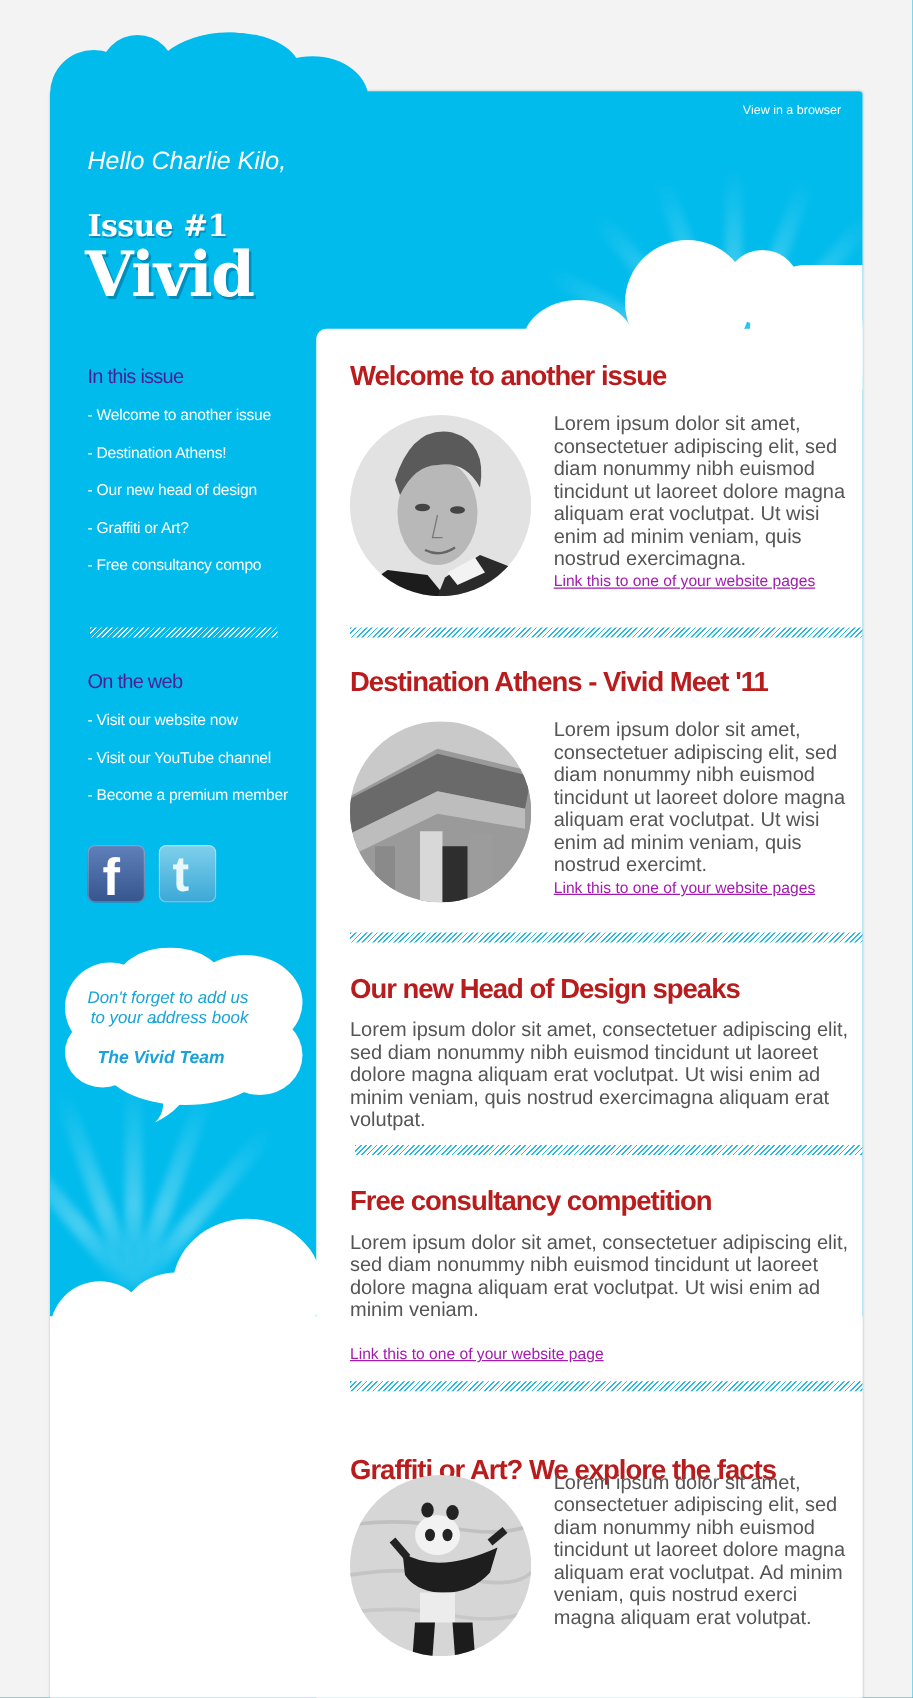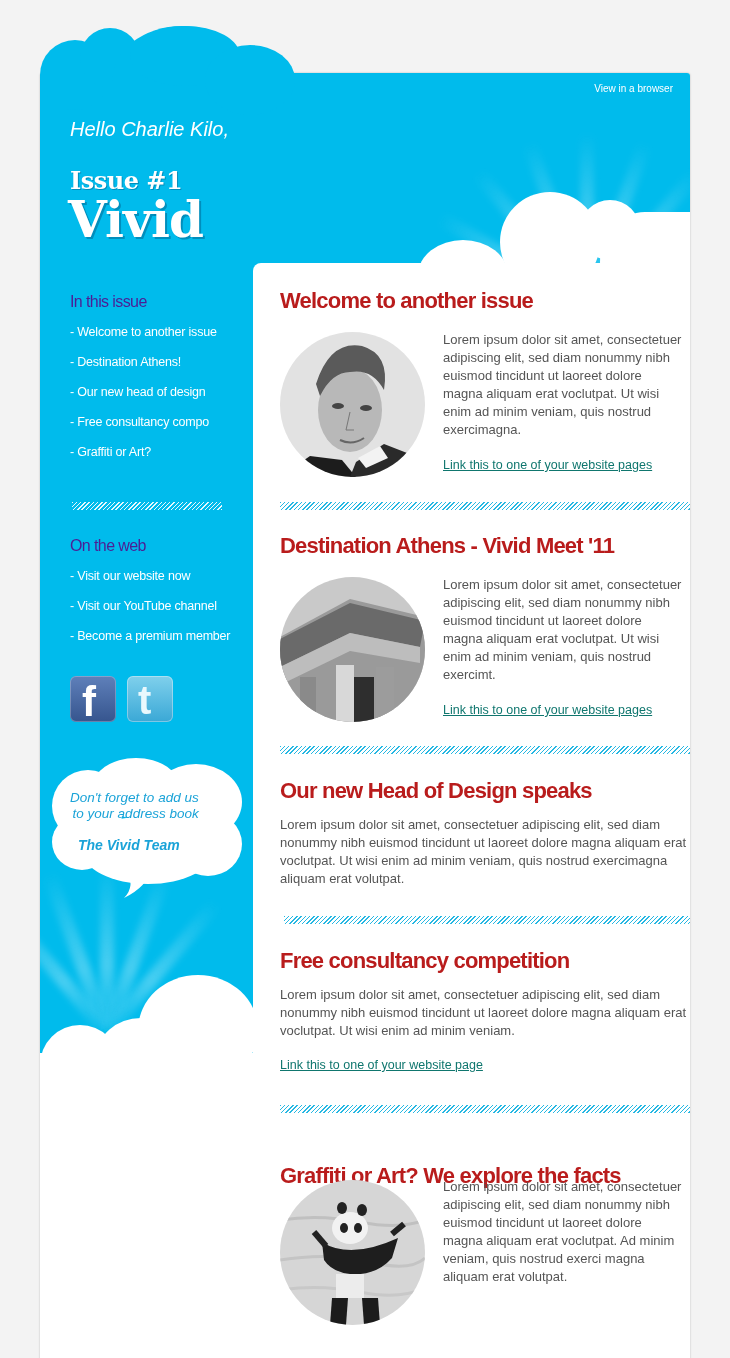--- a/index.html
+++ b/index.html
@@ -74,22 +74,22 @@
   .bubble-sign {
     position: absolute; left: 78px; top: 837px; color: #1aa3d8; font-size: 14px; font-style: italic; font-weight: bold;
   }
 
   .content {
     position: absolute; left: 253px; top: 263px; width: 437px; height: 1100px;
     background: #ffffff; border-radius: 8px 0 0 0;
   }
   .article { position: absolute; left: 280px; width: 410px; }
   .a-title { color: #b91c1c; font-size: 22px; font-weight: bold; letter-spacing: -0.8px; white-space: nowrap; }
-  .a-body { color: #555555; font-size: 13px; line-height: 18px; }
-  .a-link { color: #0f766e; font-size: 12.5px; text-decoration: underline; }
+  .a-body { color: #555555; font-size: 16px; line-height: 18px; }
+  .a-link { color: #a21caf; font-size: 12.5px; text-decoration: underline; }
   .thumb {
     position: absolute; width: 145px; height: 145px; border-radius: 50%; overflow: hidden;
   }
   .stripe-blue {
     position: absolute; left: 280px; width: 410px; height: 8px;
     background: repeating-linear-gradient(135deg, #27b8e3 0 1px, transparent 1px 3px);
   }
 </style>
 </head>
 <body>
@@ -144,22 +144,22 @@
 <div class="greeting">Hello Charlie Kilo,</div>
 <div class="issue">Issue #1</div>
 <div class="brand">Vivid</div>
 
 <div class="sidebar" style="top:293px;">
   <div class="side-title">In this issue</div>
   <ul class="side-list">
     <li><a href="#">- Welcome to another issue</a></li>
     <li><a href="#">- Destination Athens!</a></li>
     <li><a href="#">- Our new head of design</a></li>
+    <li><a href="#">- Graffiti or Art?</a></li>
     <li><a href="#">- Free consultancy compo</a></li>
-    <li><a href="#">- Graffiti or Art?</a></li>
   </ul>
 </div>
 
 <div class="stripe-white"></div>
 
 <div class="sidebar" style="top:537px;">
   <div class="side-title">On the web</div>
   <ul class="side-list">
     <li><a href="#">- Visit our website now</a></li>
     <li><a href="#">- Visit our YouTube channel</a></li>

